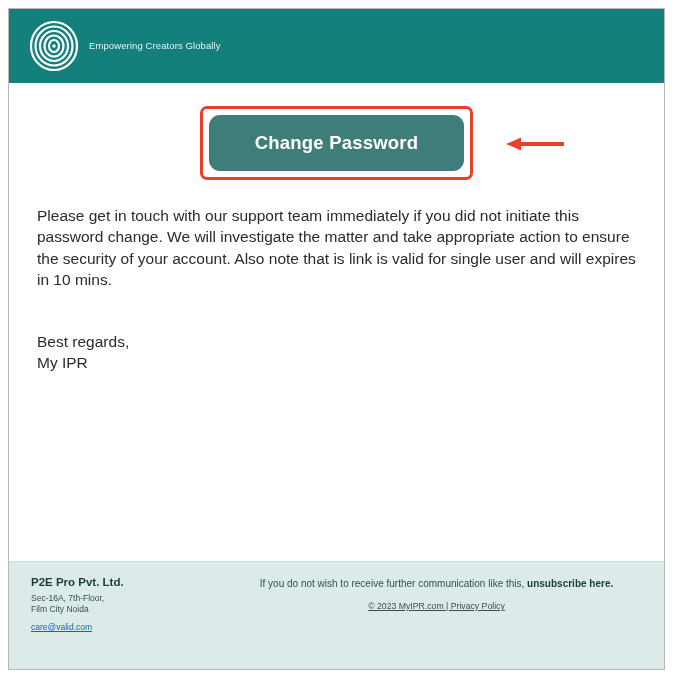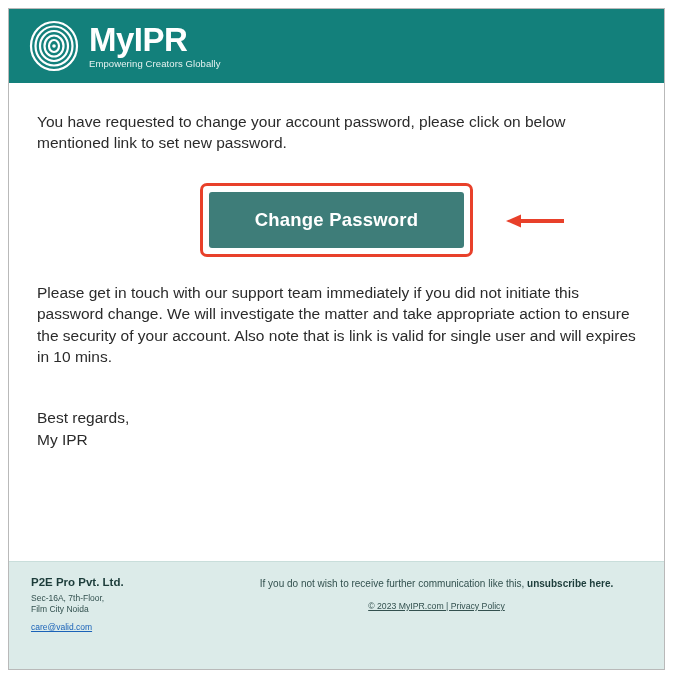--- a/index.html
+++ b/index.html
@@ -104,21 +104,21 @@
     background: #ffffff;
   }
   .cta-button {
     display: block;
     background: #3e7d79;
     color: #ffffff;
     font-size: 18.5px;
     font-weight: bold;
     padding: 17px 46px;
     border: none;
-    border-radius: 3px;
+    border-radius: 11px;
     cursor: pointer;
     font-family: "Liberation Sans", sans-serif;
     letter-spacing: 0.2px;
   }
   .arrow-annotation {
     position: absolute;
     left: 469px;
     top: 26px;
     width: 60px;
     height: 14px;
@@ -202,30 +202,28 @@
             <ellipse cx="27" cy="27" rx="23" ry="24"></ellipse>
             <ellipse cx="27" cy="27" rx="18.5" ry="19.5"></ellipse>
             <ellipse cx="27" cy="27" rx="14" ry="15"></ellipse>
             <ellipse cx="27" cy="27" rx="9.5" ry="10.5"></ellipse>
             <ellipse cx="27" cy="27" rx="5" ry="6"></ellipse>
           </g>
           <circle cx="27" cy="27" r="1.8" fill="#ffffff"></circle>
         </svg>
       </span>
       <span class="brand-text">
-        <span class="brand-name">MyIPR</span>
         <span class="brand-tagline">Empowering Creators Globally</span>
       </span>
     </div>
   </div>
 
   <div class="body-area">
 
 
-    <div class="paragraph para-request">You have requested to change your account password, please click on below mentioned link to set new password.</div>
 
     <div class="cta-row">
       <div class="cta-highlight">
         <button class="cta-button" type="button">Change Password</button>
       </div>
       <span class="arrow-annotation">
         <svg viewBox="0 0 60 14" width="60" height="14" aria-hidden="true">
           <path d="M58 7 L14 7" stroke="#e8402a" stroke-width="4" stroke-linecap="butt"></path>
           <path d="M0 7 L15 0.5 L15 13.5 Z" fill="#e8402a"></path>
         </svg>

